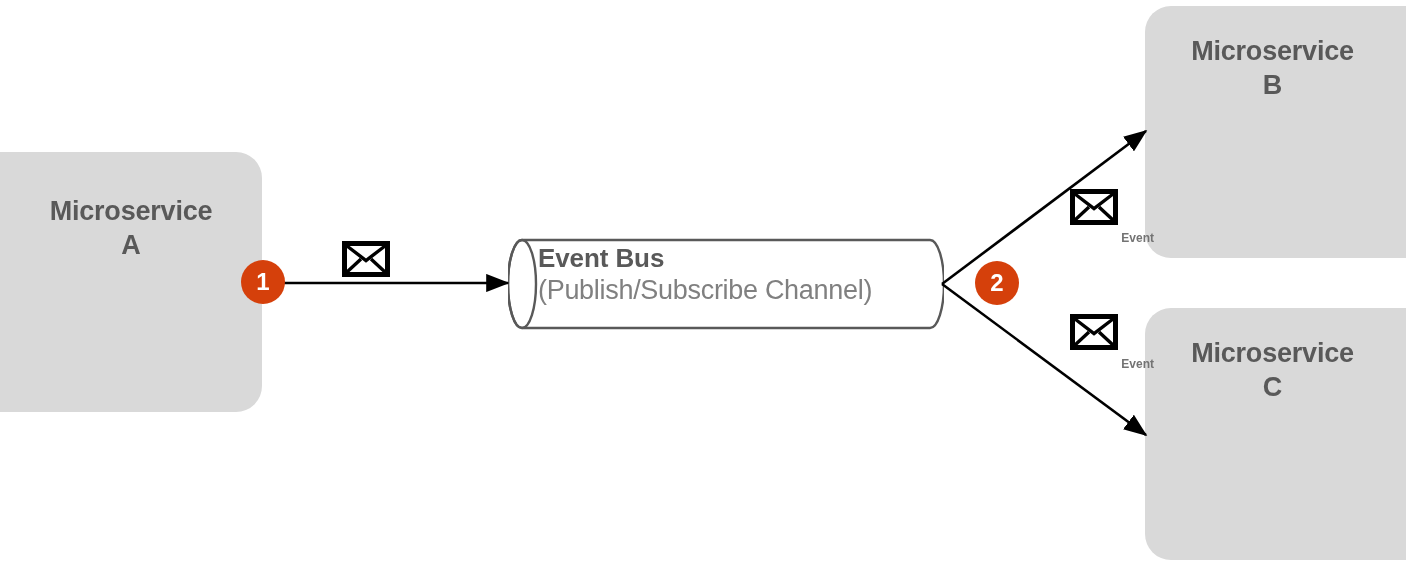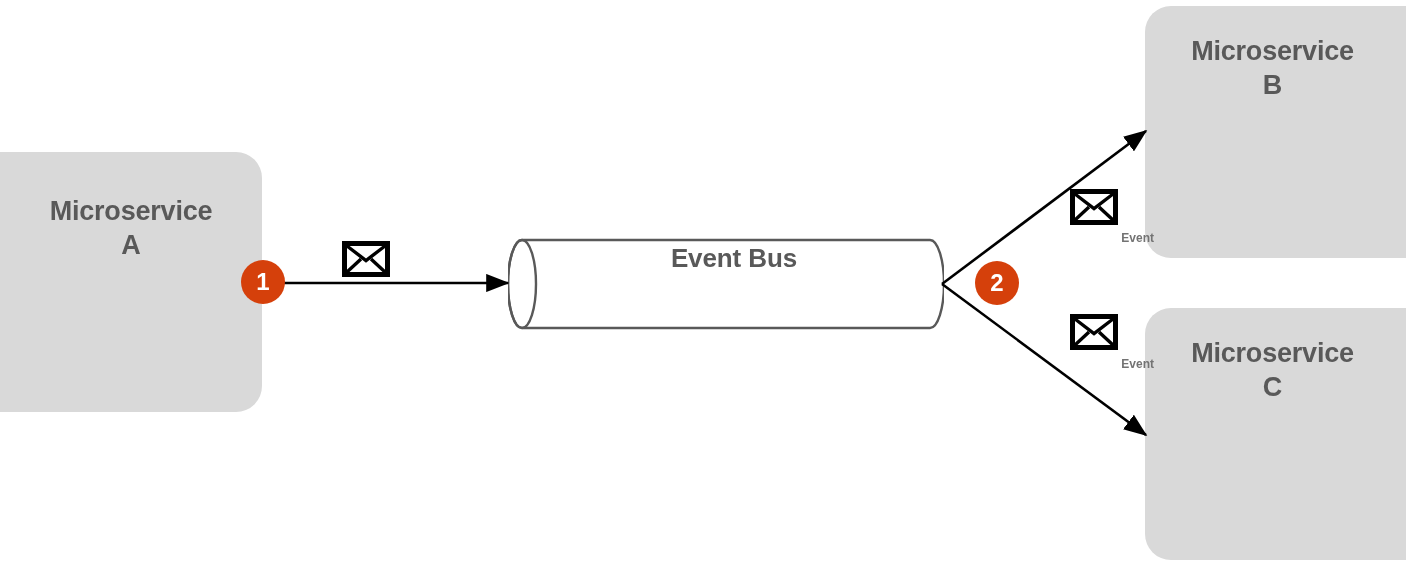--- a/index.html
+++ b/index.html
@@ -70,21 +70,20 @@
     top: 232px;
     width: 436px;
     height: 104px;
   }
   #event-bus svg { display: block; }
   .bus-text {
     position: absolute;
     left: 30px;
     right: 14px;
     top: 11px;
-    text-align: center;
     pointer-events: none;
   }
   .bus-title {
     color: #595959;
     font-weight: bold;
     font-size: 26px;
     line-height: 31px;
     letter-spacing: -0.1px;
   }
   .bus-subtitle {
@@ -167,20 +166,21 @@
 C</div>
   </div>
 
   <div id="event-bus">
     <svg width="436" height="104" viewBox="0 0 436 104">
       <path d="M 14 8 L 422 8 A 14 44 0 0 1 422 96 L 14 96 A 14 44 0 0 1 14 8 Z" fill="#ffffff" stroke="#595959" stroke-width="2.4" stroke-linejoin="round"></path>
       <ellipse cx="14" cy="52" rx="14" ry="44" fill="none" stroke="#595959" stroke-width="2.4"></ellipse>
     </svg>
     <div class="bus-text">
       <div class="bus-title">Event Bus</div>
+      <div class="bus-subtitle">(Publish/Subscribe Channel)</div>
     </div>
   </div>
 
   <svg id="arrows" viewBox="0 0 1406 566">
     <defs>
       <marker id="arrowhead" markerWidth="9" markerHeight="7" refX="8.4" refY="3.5" orient="auto" markerUnits="strokeWidth">
         <path d="M 0 0 L 9 3.5 L 0 7 z" fill="#000000"></path>
       </marker>
     </defs>
 

